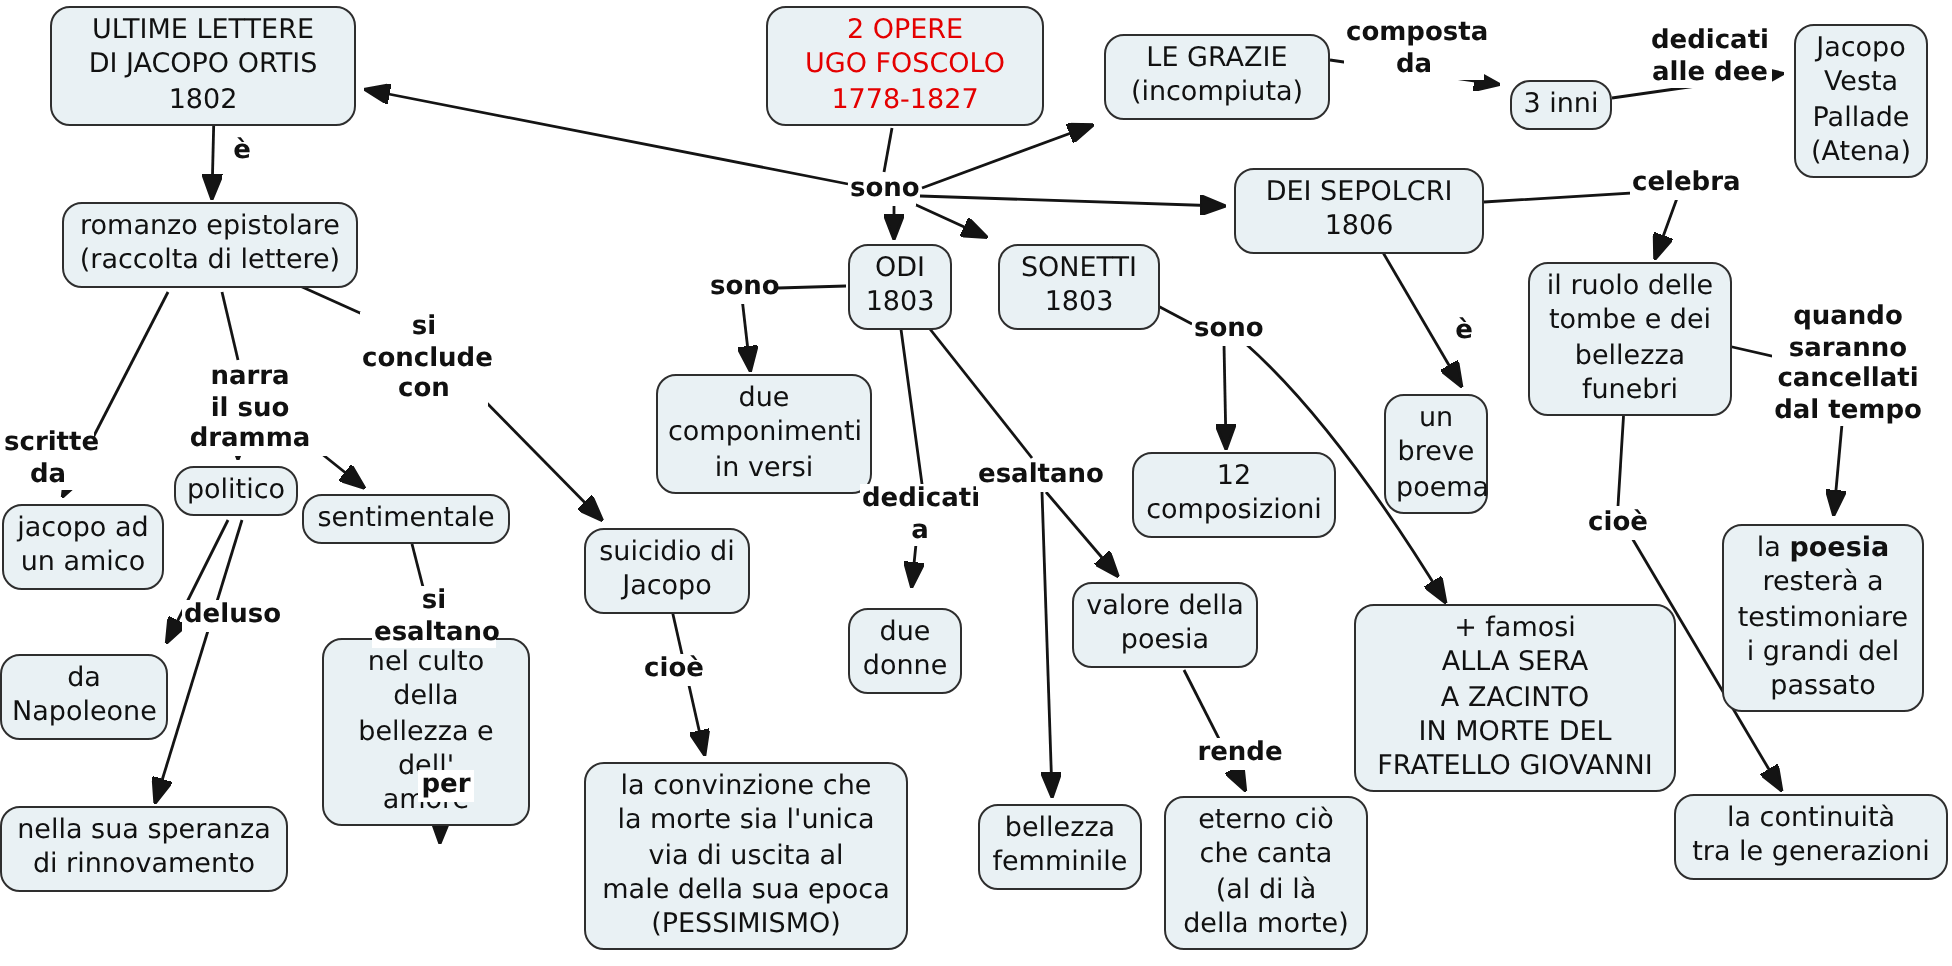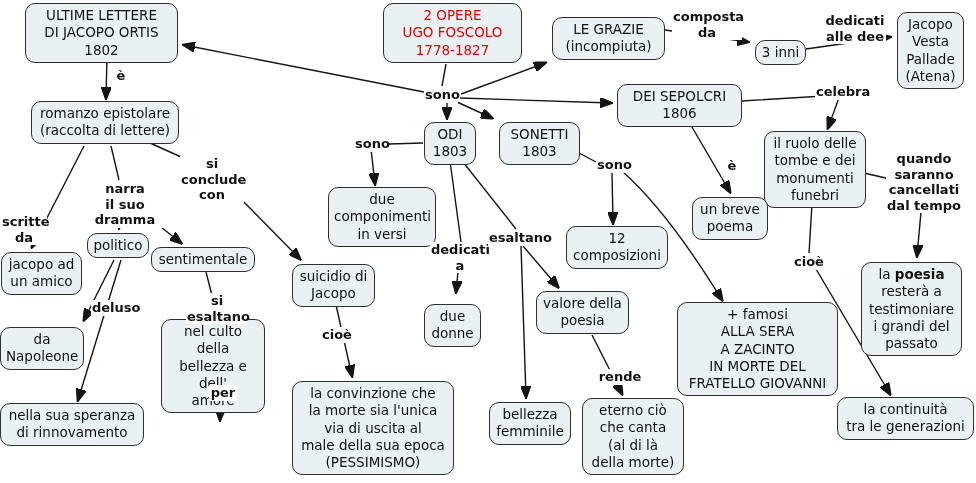--- a/index.html
+++ b/index.html
@@ -102,23 +102,23 @@
 1803</div>
   <div class="node bold" style="left:499px;top:122px;width:81px">SONETTI
 1803</div>
   <div class="node" style="left:31px;top:101px;width:148px">romanzo epistolare
 (raccolta di lettere)</div>
   <div class="node" style="left:328px;top:187px;width:108px">due
 componimenti
 in versi</div>
   <div class="node" style="left:764px;top:131px;width:102px">il ruolo delle
 tombe e dei
-monumenti
+bellezza
 funebri</div>
-  <div class="node" style="left:692px;top:197px;width:76px">un breve
+  <div class="node" style="left:692px;top:197px;width:52px">un breve
 poema</div>
   <div class="node" style="left:566px;top:226px;width:102px">12
 composizioni</div>
   <div class="node" style="left:1px;top:252px;width:81px">jacopo ad
 un amico</div>
   <div class="node" style="left:87px;top:233px;width:62px">politico</div>
   <div class="node" style="left:151px;top:247px;width:104px">sentimentale</div>
   <div class="node" style="left:292px;top:264px;width:83px">suicidio di
 Jacopo</div>
   <div class="node" style="left:424px;top:304px;width:57px">due

